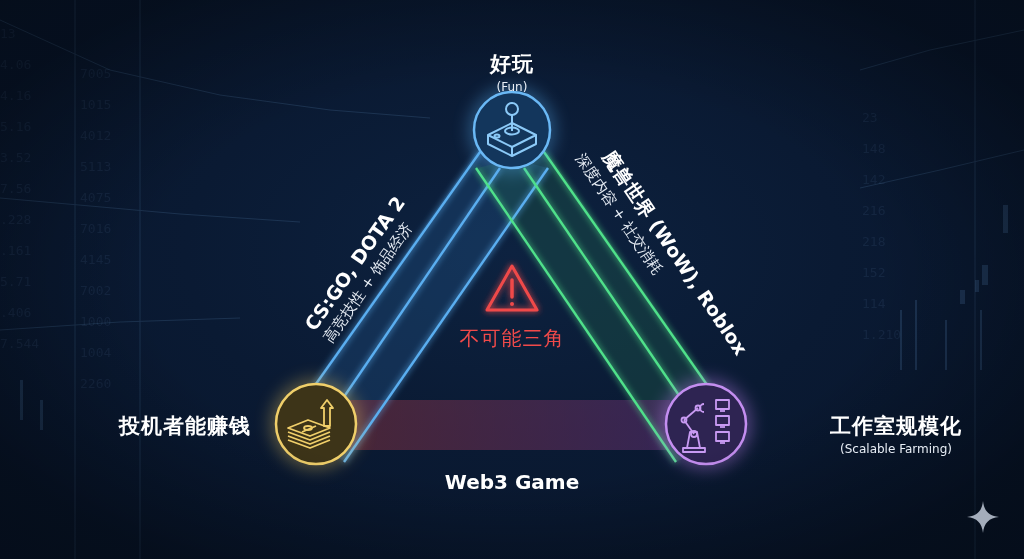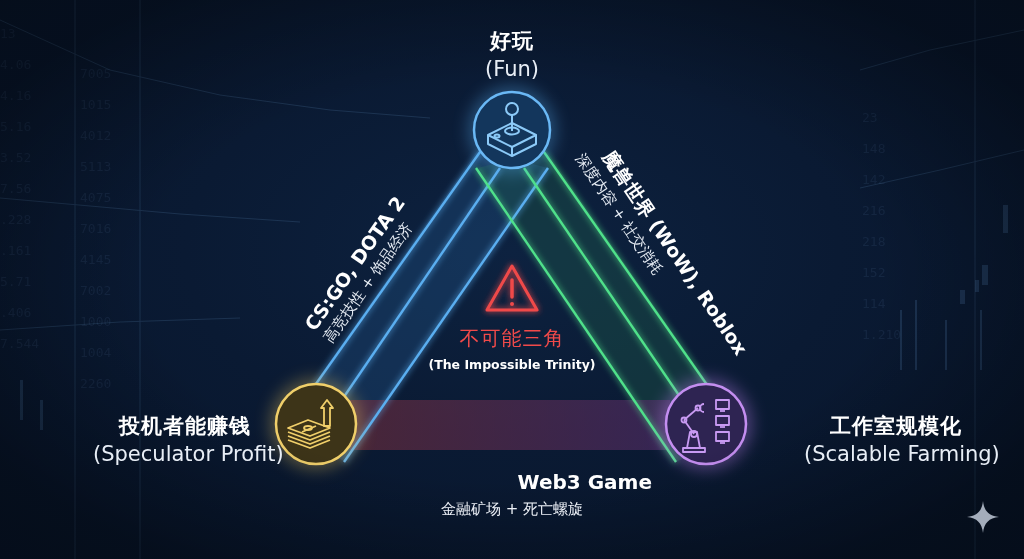--- a/index.html
+++ b/index.html
@@ -10,33 +10,33 @@
   }
   .bg-num {
     position: absolute; color: rgba(120,160,210,0.10); font-size: 13px;
     font-family: "DejaVu Sans Mono", monospace; line-height: 31px; white-space: pre;
   }
   svg.diagram { position: absolute; left: 0; top: 0; }
   .label {
     position: absolute; color: #ffffff; text-align: center; white-space: nowrap;
   }
   .label .zh { font-weight: bold; font-size: 21px; letter-spacing: 1px; }
-  .label .en { font-size: 21px; color: #e8eef6; margin-top: 2px; }
+  .label .en { font-size: 12px; color: #e8eef6; margin-top: 2px; }
   .rot {
     position: absolute; color: #fff; white-space: nowrap; transform-origin: 0 0;
   }
   .rot .a { font-weight: bold; font-size: 19px; }
   .rot .b { font-size: 15px; color: #e6ecf4; margin-top: 2px; }
   .center-title {
     position: absolute; left: 412px; top: 325px; width: 200px; text-align: center;
   }
   .center-title .zh { color: #f04a4a; font-weight: normal; font-size: 20px; letter-spacing: 1px; }
   .center-title .en { color: #ffffff; font-size: 12.5px; margin-top: 5px; font-weight: bold; }
   .bottom-text { position: absolute; left: 372px; top: 470px; width: 280px; text-align: center; color: #fff; }
-  .bottom-text .a { font-weight: bold; font-size: 20px; text-align: right; }
+  .bottom-text .a { font-weight: bold; font-size: 20px; }
   .bottom-text .b { font-size: 15px; margin-top: 6px; color: #eef2f8; }
   .sparkle { position: absolute; left: 965px; top: 499px; width: 36px; height: 36px; }
 </style>
 </head>
 <body>
 
 <div class="bg-num" style="left:0px; top:18px;">13
 4.06
 4.16
 5.16
@@ -194,50 +194,47 @@
 
   <g filter="url(#glow)">
     <path d="M512,266 L537,310 L487,310 Z" fill="none" stroke="#f04a4a" stroke-width="3" stroke-linejoin="round"></path>
     <line x1="512" y1="280" x2="512" y2="297" stroke="#f04a4a" stroke-width="3.5" stroke-linecap="round"></line>
     <circle cx="512" cy="304" r="2" fill="#f04a4a"></circle>
   </g>
 
   <rect width="1024" height="559" fill="url(#vignette)"></rect>
 </svg>
 
-<div class="label" style="left:452px; top:27px; width:120px;">
+<div class="label" style="left:452px; top:50px; width:120px;">
   <div class="zh">好玩</div>
   <div class="en">(Fun)</div>
 </div>
 
 <div class="label" style="left:93px; top:412px; width:184px;">
   <div class="zh">投机者能赚钱</div>
-  <div class="en">(Speculator Profit)</div>
 </div>
 
 <div class="label" style="left:804px; top:412px; width:184px;">
   <div class="zh">工作室规模化</div>
   <div class="en">(Scalable Farming)</div>
 </div>
 
 <div class="rot" style="left:300px; top:322px; transform: rotate(-55deg);">
   <div class="a">CS:GO, DOTA 2</div>
   <div class="b">高竞技性 + 饰品经济</div>
 </div>
 
 <div class="rot" style="left:618px; top:146px; transform: rotate(56deg);">
   <div class="a">魔兽世界 (WoW), Roblox</div>
   <div class="b" style="margin-left:-14px;">深度内容 + 社交消耗</div>
 </div>
 
 <div class="center-title">
   <div class="zh">不可能三角</div>
-  <div class="en">(The Impossible Trinity)</div>
 </div>
 
 <div class="bottom-text">
   <div class="a">Web3 Game</div>
-  <div class="b">金融矿场 + 死亡螺旋</div>
 </div>
 
 <svg class="sparkle" viewBox="0 0 36 36">
   <path d="M18,2 C19,12 24,17 34,18 C24,19 19,24 18,34 C17,24 12,19 2,18 C12,17 17,12 18,2 Z" fill="#a4adbb"></path>
 </svg>
 
 </body></html>

